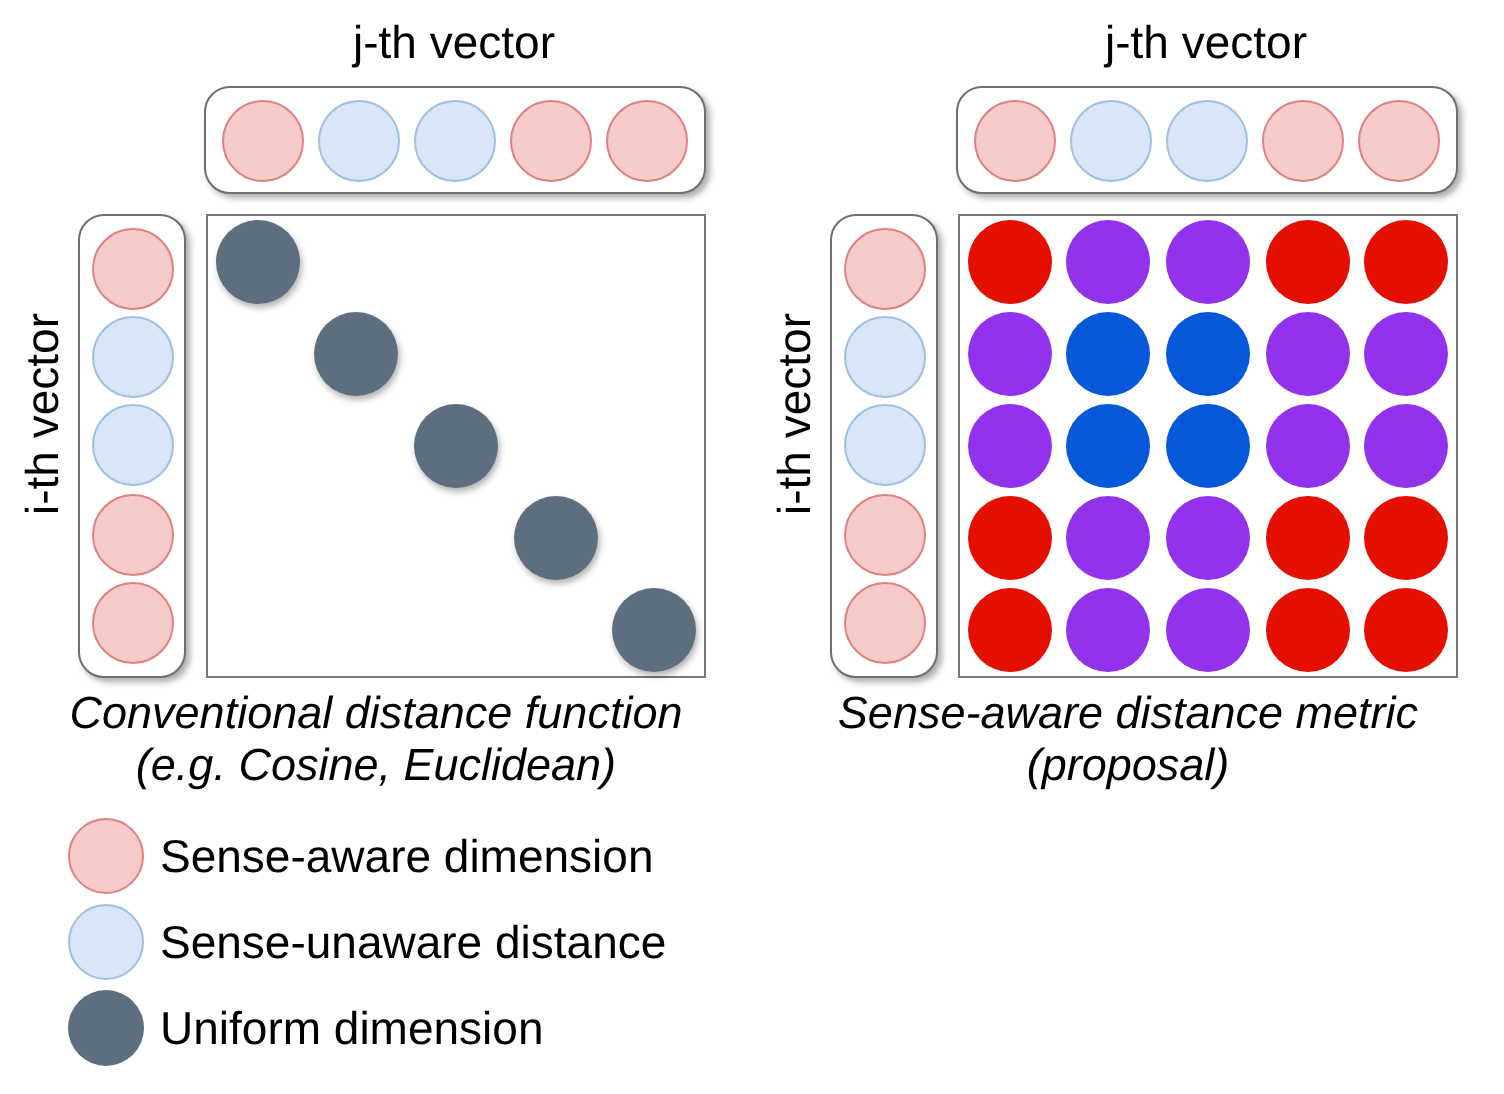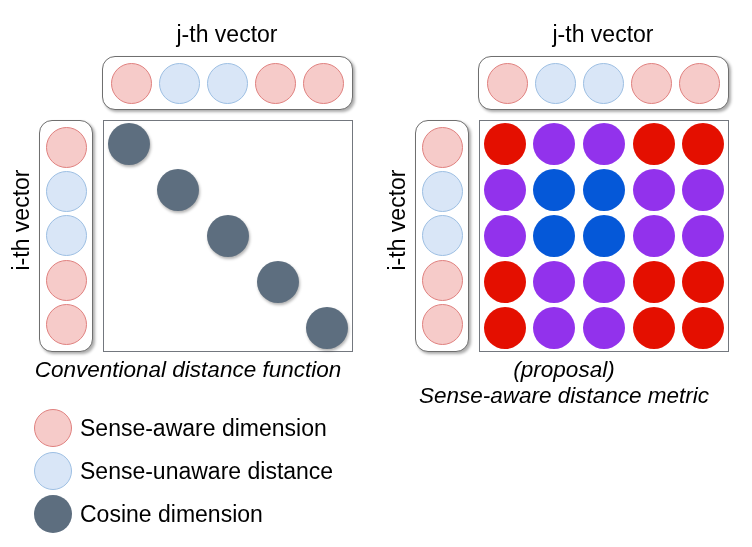--- a/index.html
+++ b/index.html
@@ -11,21 +11,21 @@
     width: 752px;
     height: 547px;
     position: relative;
     font-family: "Liberation Sans", sans-serif;
     color: #000000;
     overflow: hidden;
   }
 
   .panel {
     position: absolute;
-    top: 15px;
+    top: 2px;
     width: 376px;
     height: 400px;
   }
   .panel-left  { left: 0; }
   .panel-right { left: 376px; }
 
   
   .col-title {
     position: absolute;
     top: 4px;
@@ -221,20 +221,21 @@
       <div class="cell"></div>
       <div class="cell"></div>
       <div class="cell"></div>
       <div class="cell"></div>
       <div class="cell">
         <div class="dot uniform"></div>
       </div>
     </div>
   <div class="caption">
     <span class="ln">Conventional distance function</span>
+    <span class="ln">(e.g. Cosine, Euclidean)</span>
   </div>
 </div>
 
 <div class="panel panel-right">
   <div class="col-title">j-th vector</div>
   <div class="row-title">i-th vector</div>
   <div class="vec vec-row">
       <div class="dim aware"></div>
       <div class="dim unaware"></div>
       <div class="dim unaware"></div>
@@ -319,31 +320,31 @@
         <div class="dot purple"></div>
       </div>
       <div class="cell">
         <div class="dot red"></div>
       </div>
       <div class="cell">
         <div class="dot red"></div>
       </div>
     </div>
   <div class="caption">
+    <span class="ln">Sense-aware distance metric</span>
     <span class="ln">(proposal)</span>
-    <span class="ln">Sense-aware distance metric</span>
   </div>
 </div>
 
 <div class="legend">
     <div class="legend-row">
       <div class="legend-swatch aware"></div>
       <div class="legend-label">Sense-aware dimension</div>
     </div>
     <div class="legend-row">
       <div class="legend-swatch unaware"></div>
       <div class="legend-label">Sense-unaware distance</div>
     </div>
     <div class="legend-row">
       <div class="legend-swatch uniform"></div>
-      <div class="legend-label">Cosine dimension</div>
+      <div class="legend-label">Uniform dimension</div>
     </div>
   </div>
 
 </body></html>

